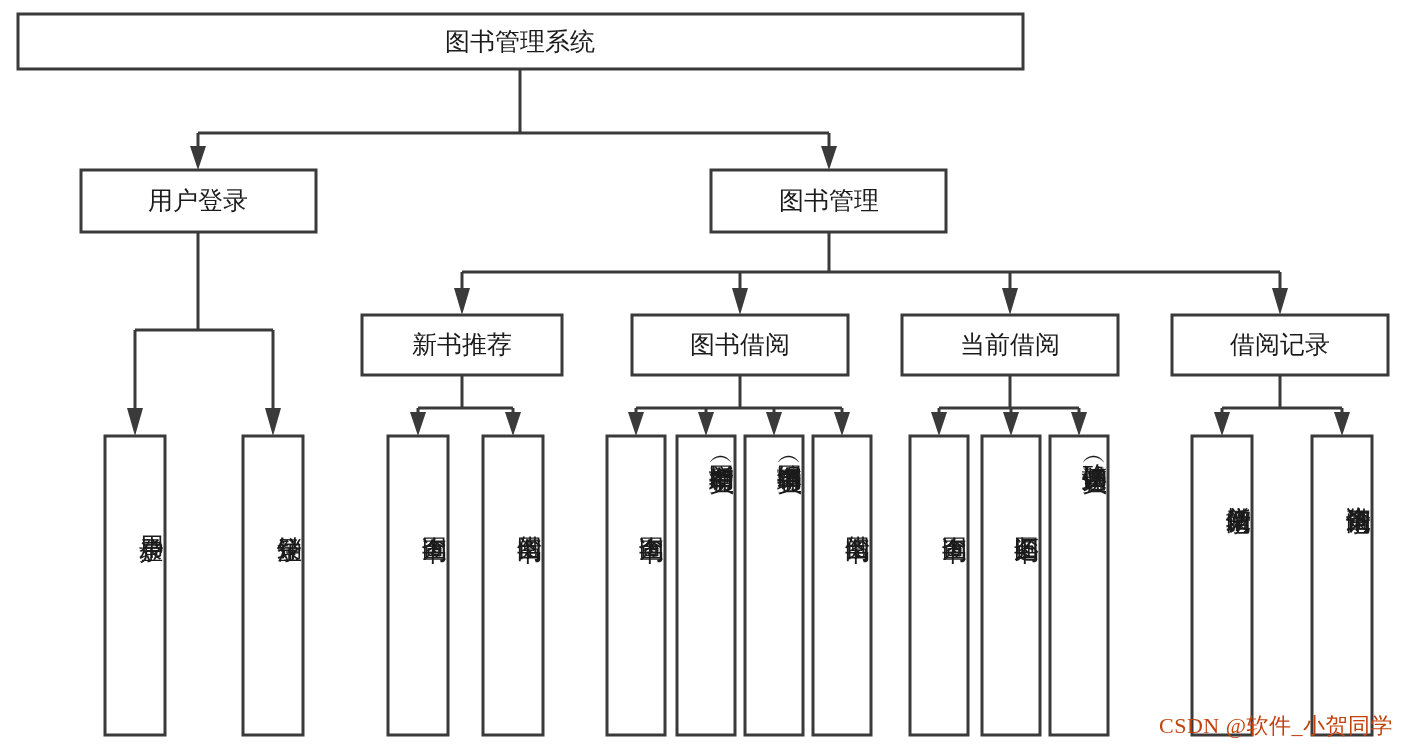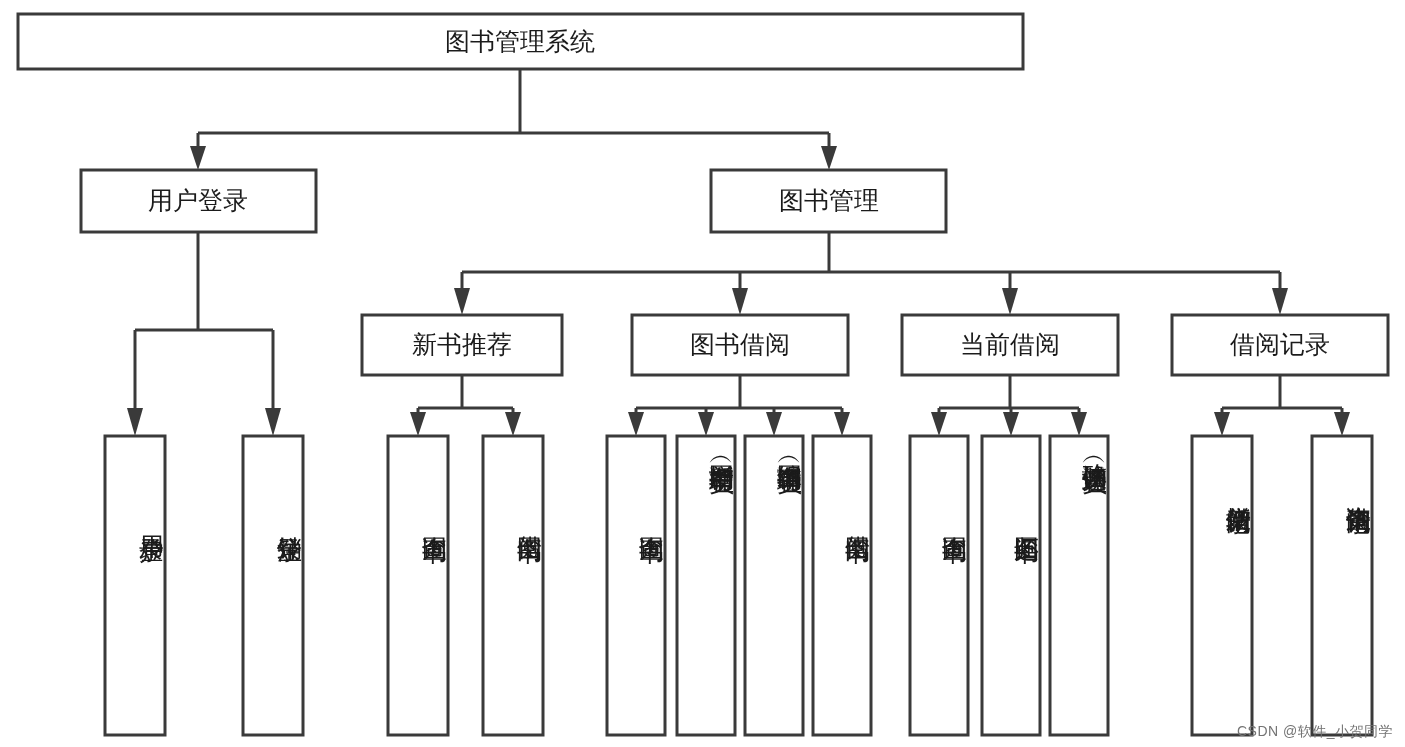--- a/index.html
+++ b/index.html
@@ -59,23 +59,23 @@
     color: #1b1b1b;
     letter-spacing: 1px;
     white-space: nowrap;
     text-align: center;
     pointer-events: none;
   }
   .watermark {
     position: absolute;
     right: 12px;
     bottom: 6px;
-    font-family: Liberation Sans, sans-serif;
-    font-size: 14px;
-    color: #737373;
+    font-family: Liberation Serif, serif;
+    font-size: 22px;
+    color: #c2410c;
     letter-spacing: 0.5px;
     white-space: nowrap;
   }
 </style>
 </head>
 <body>
 
 <div id="diagram-root">
 
   <svg id="diagram-svg" viewBox="0 0 1405 747">

